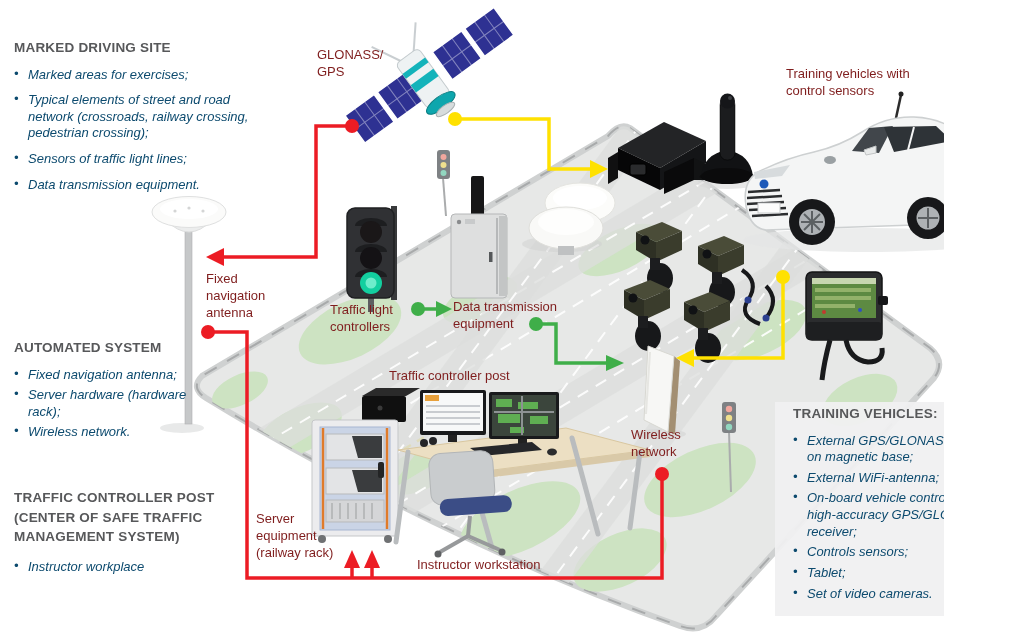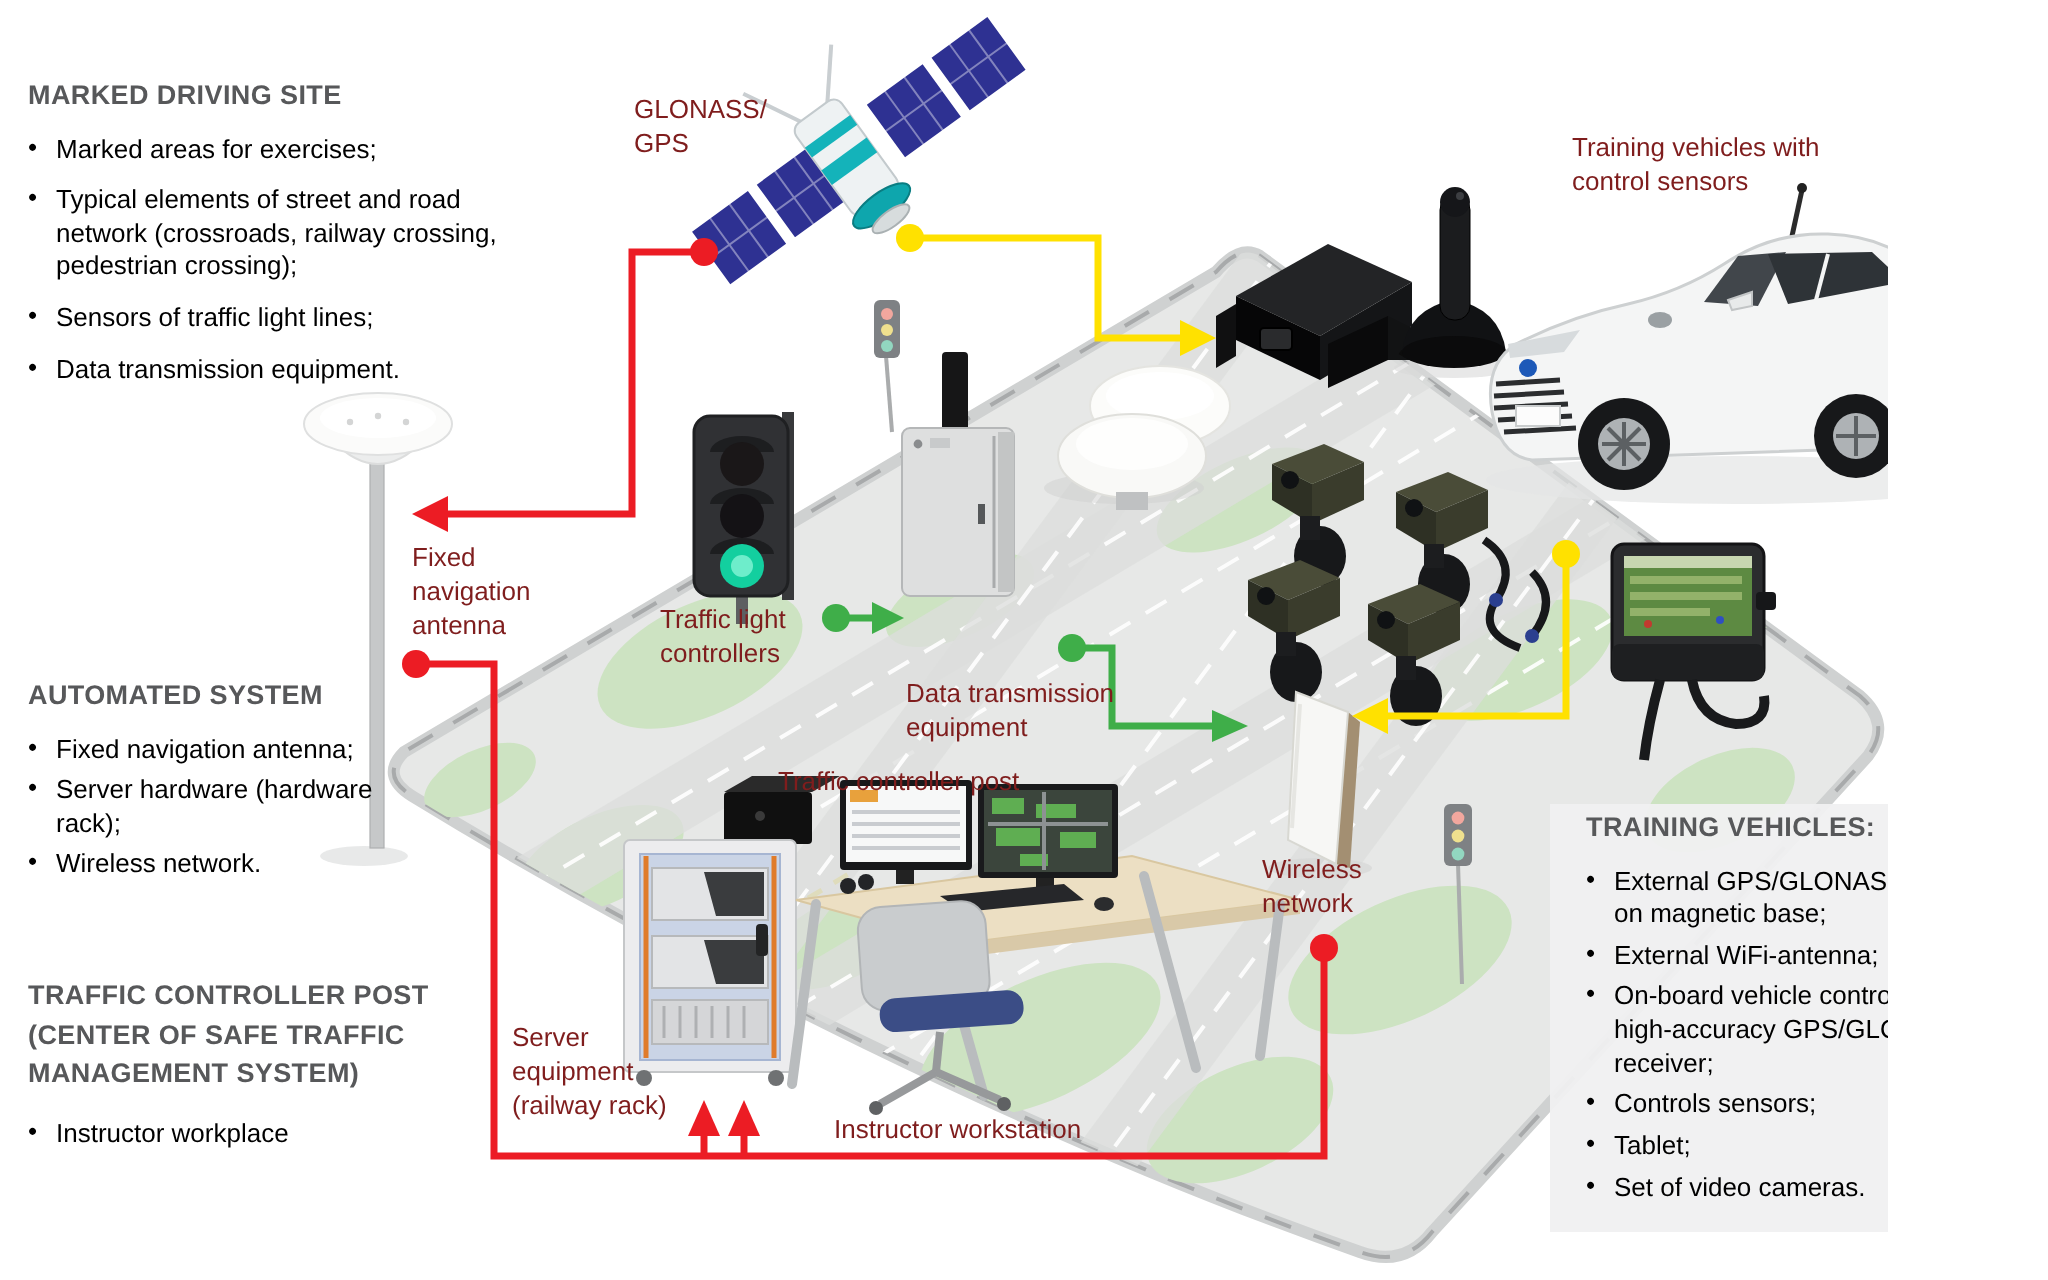--- a/index.html
+++ b/index.html
@@ -1,21 +1,21 @@
 <!DOCTYPE html>
 <html><head>
 <meta charset="utf-8">
 <style>
   html,body{margin:0;padding:0;background:#fff;}
   #stage{position:relative;width:944px;height:640px;overflow:hidden;background:#fff;
          font-family:"Liberation Sans",sans-serif;}
   svg.layer{position:absolute;left:0;top:0;}
   .text-section{position:absolute;z-index:6;}
   .section-title{font-weight:bold;font-size:13.5px;letter-spacing:.2px;color:#57585a;line-height:1.45;}
-  .bullets{list-style:none;margin:9px 0 0 0;padding:0;font-size:13px;color:#000000;}
+  .bullets{list-style:none;margin:9px 0 0 0;padding:0;font-size:13px;color:#0c4a6e;font-style:italic;}
   .bullets li{position:relative;padding-left:14px;margin-bottom:9px;line-height:1.28;}
   .bullets li::before{content:"\2022";position:absolute;left:0;top:-1px;}
   .bullets--tight li{margin-bottom:4px;}
   .map-label{position:absolute;z-index:6;font-size:13px;color:#7f1d1d;line-height:1.3;}
   .nowrap{white-space:nowrap;}
   #sec-training{background:rgba(240,240,241,.95);box-sizing:border-box;padding:2px 8px 10px 18px;}
 </style>
 </head>
 <body>
 
@@ -414,19 +414,19 @@
         <li>Controls sensors;</li>
         <li>Tablet;</li>
         <li>Set of video cameras.</li>
       </ul>
   </div>
 
   <div class="map-label" style="left:317px;top:47px;width:80px;">GLONASS/ GPS</div>
   <div class="map-label" style="left:786px;top:66px;width:132px;">Training vehicles with control sensors</div>
   <div class="map-label" style="left:206px;top:271px;width:88px;">Fixed navigation antenna</div>
   <div class="map-label" style="left:330px;top:302px;width:95px;">Traffic light controllers</div>
-  <div class="map-label" style="left:453px;top:299px;width:106px;margin-top:40px;">Data transmission equipment</div>
-  <div class="map-label nowrap" style="left:389px;top:368px;margin-top:15px;">Traffic controller post</div>
+  <div class="map-label" style="left:453px;top:299px;width:106px;">Data transmission equipment</div>
+  <div class="map-label nowrap" style="left:389px;top:368px;">Traffic controller post</div>
   <div class="map-label" style="left:631px;top:427px;width:72px;">Wireless network</div>
   <div class="map-label" style="left:256px;top:511px;width:82px;">Server equipment (railway rack)</div>
   <div class="map-label nowrap" style="left:417px;top:557px;">Instructor workstation</div>
 
 </div>
 
 </body></html>

